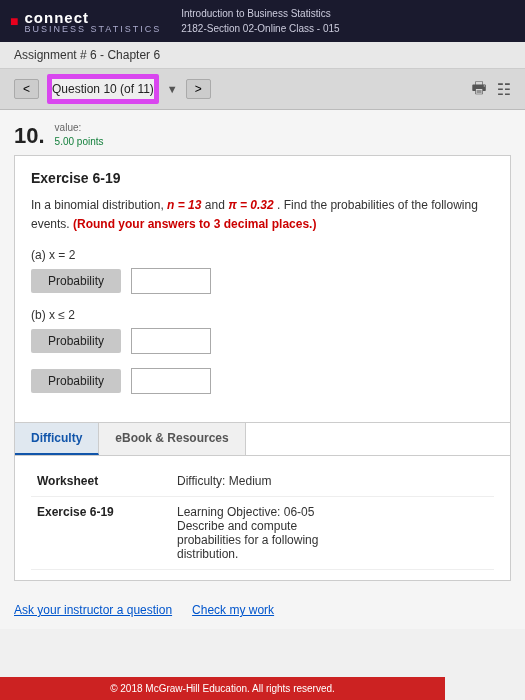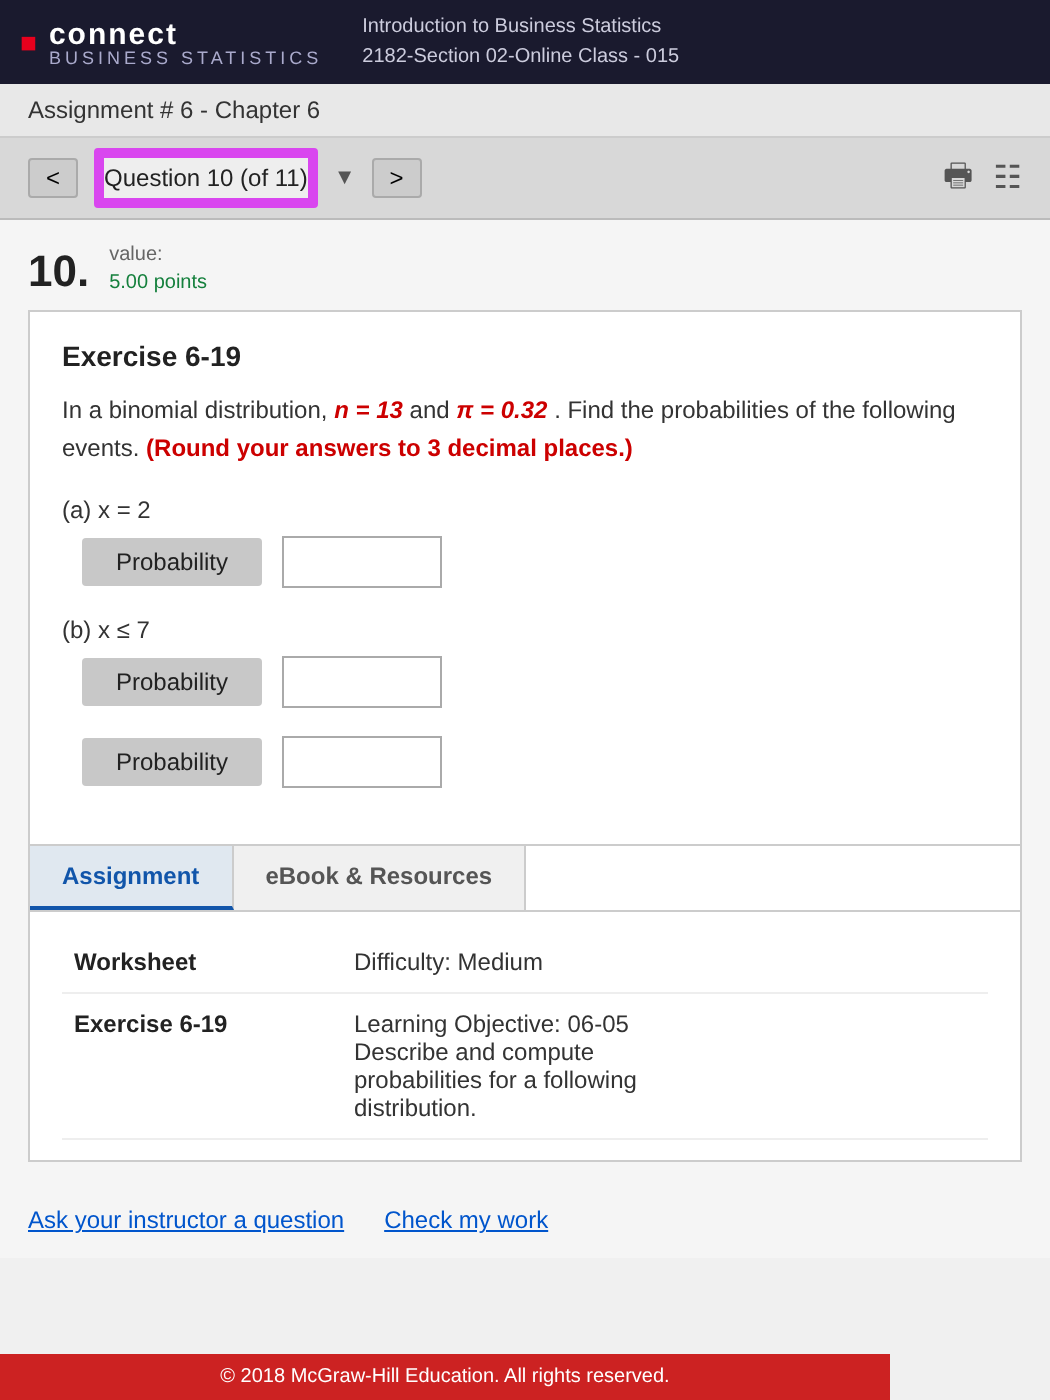--- a/index.html
+++ b/index.html
@@ -150,21 +150,20 @@
       font-size: 12px;
       color: #333;
       margin-bottom: 6px;
     }
 
     
     .prob-row {
       display: flex;
       align-items: center;
       gap: 10px;
-      margin-left: 10px;
     }
     .prob-label-box {
       background: #c8c8c8;
       padding: 5px 12px;
       font-size: 12px;
       color: #222;
       min-width: 90px;
       text-align: center;
       border-radius: 2px;
     }
@@ -328,39 +327,39 @@
         <span>(a) x = 2</span>
       </div>
       <div class="prob-row">
         <div class="prob-label-box">Probability</div>
         <input class="prob-input" type="text" value="" style="">
       </div>
     </div>
 
     <div class="sub-question">
       <div class="sub-label">
-        <span>(b) x ≤ 7</span>
+        <span>(b) x ≤ 2</span>
       </div>
       <div class="prob-row">
         <div class="prob-label-box">Probability</div>
         <input class="prob-input" type="text" value="" style="">
       </div>
     </div>
 
     <div class="sub-question">
       <div class="prob-row">
         <div class="prob-label-box">Probability</div>
         <input class="prob-input" type="text" value="" style="">
       </div>
     </div>
   </div>
 
   <div class="references-section">
     <div class="references-tabs">
-      <div class="ref-tab active">Assignment</div>
+      <div class="ref-tab active">Difficulty</div>
       <div class="ref-tab inactive">eBook &amp; Resources</div>
     </div>
     <div class="ref-content">
       <table class="ref-table">
         <tbody>
             <tr>
           <td>Worksheet</td>
           <td>Difficulty: Medium</td>
         </tr>
         <tr>

